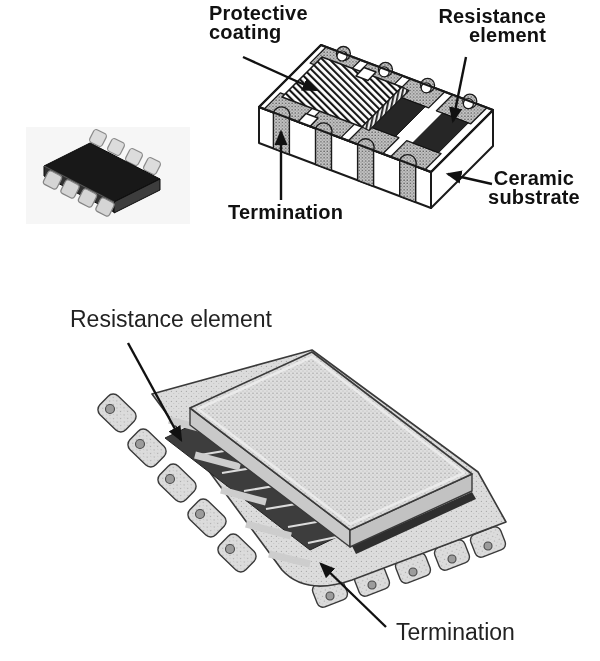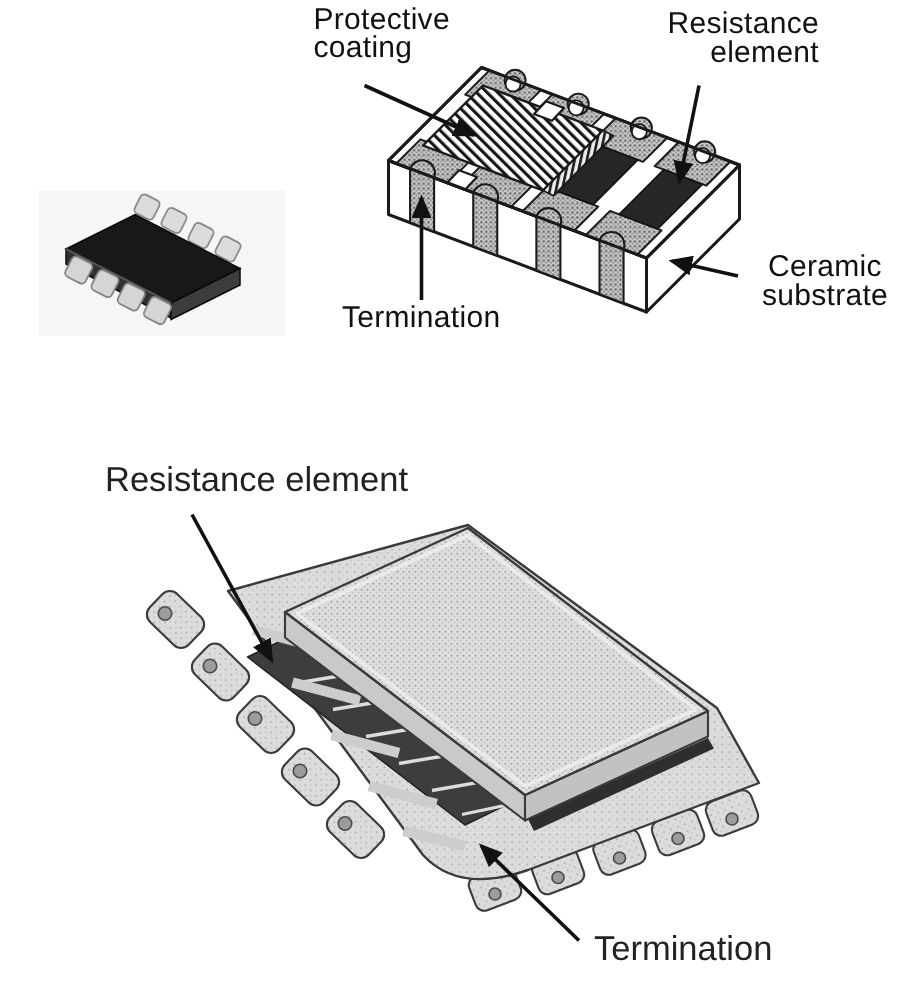--- a/index.html
+++ b/index.html
@@ -1,23 +1,23 @@
 <!DOCTYPE html>
 <html><head>
 <meta charset="utf-8">
 <style>
   html,body{margin:0;padding:0;background:#fff;}
   .page{position:relative;width:600px;height:661px;background:#fff;overflow:hidden;
         font-family:"Liberation Sans",sans-serif;}
   .art{position:absolute;left:0;top:0;}
   .lbl{position:absolute;color:#111;}
-  .b{font-weight:normal;font-size:20px;line-height:19px;letter-spacing:.2px;}
+  .b{font-weight:bold;font-size:20px;line-height:19px;letter-spacing:.2px;}
   .r{font-weight:400;font-size:23px;line-height:24px;color:#222;}
   .ta-r{text-align:right;}
-  .ta-c{text-align:center;margin-left:16px;}
+  .ta-c{text-align:center;}
 </style>
 </head>
 <body>
 
 <div class="page">
 
 <svg class="art" width="600" height="661" viewBox="0 0 600 661">
   <defs>
     <marker id="ah" markerWidth="7" markerHeight="5.6" refX="5.6" refY="2.8" orient="auto">
       <path d="M0,0 L6.6,2.8 L0,5.6 Z" fill="#111"></path>

